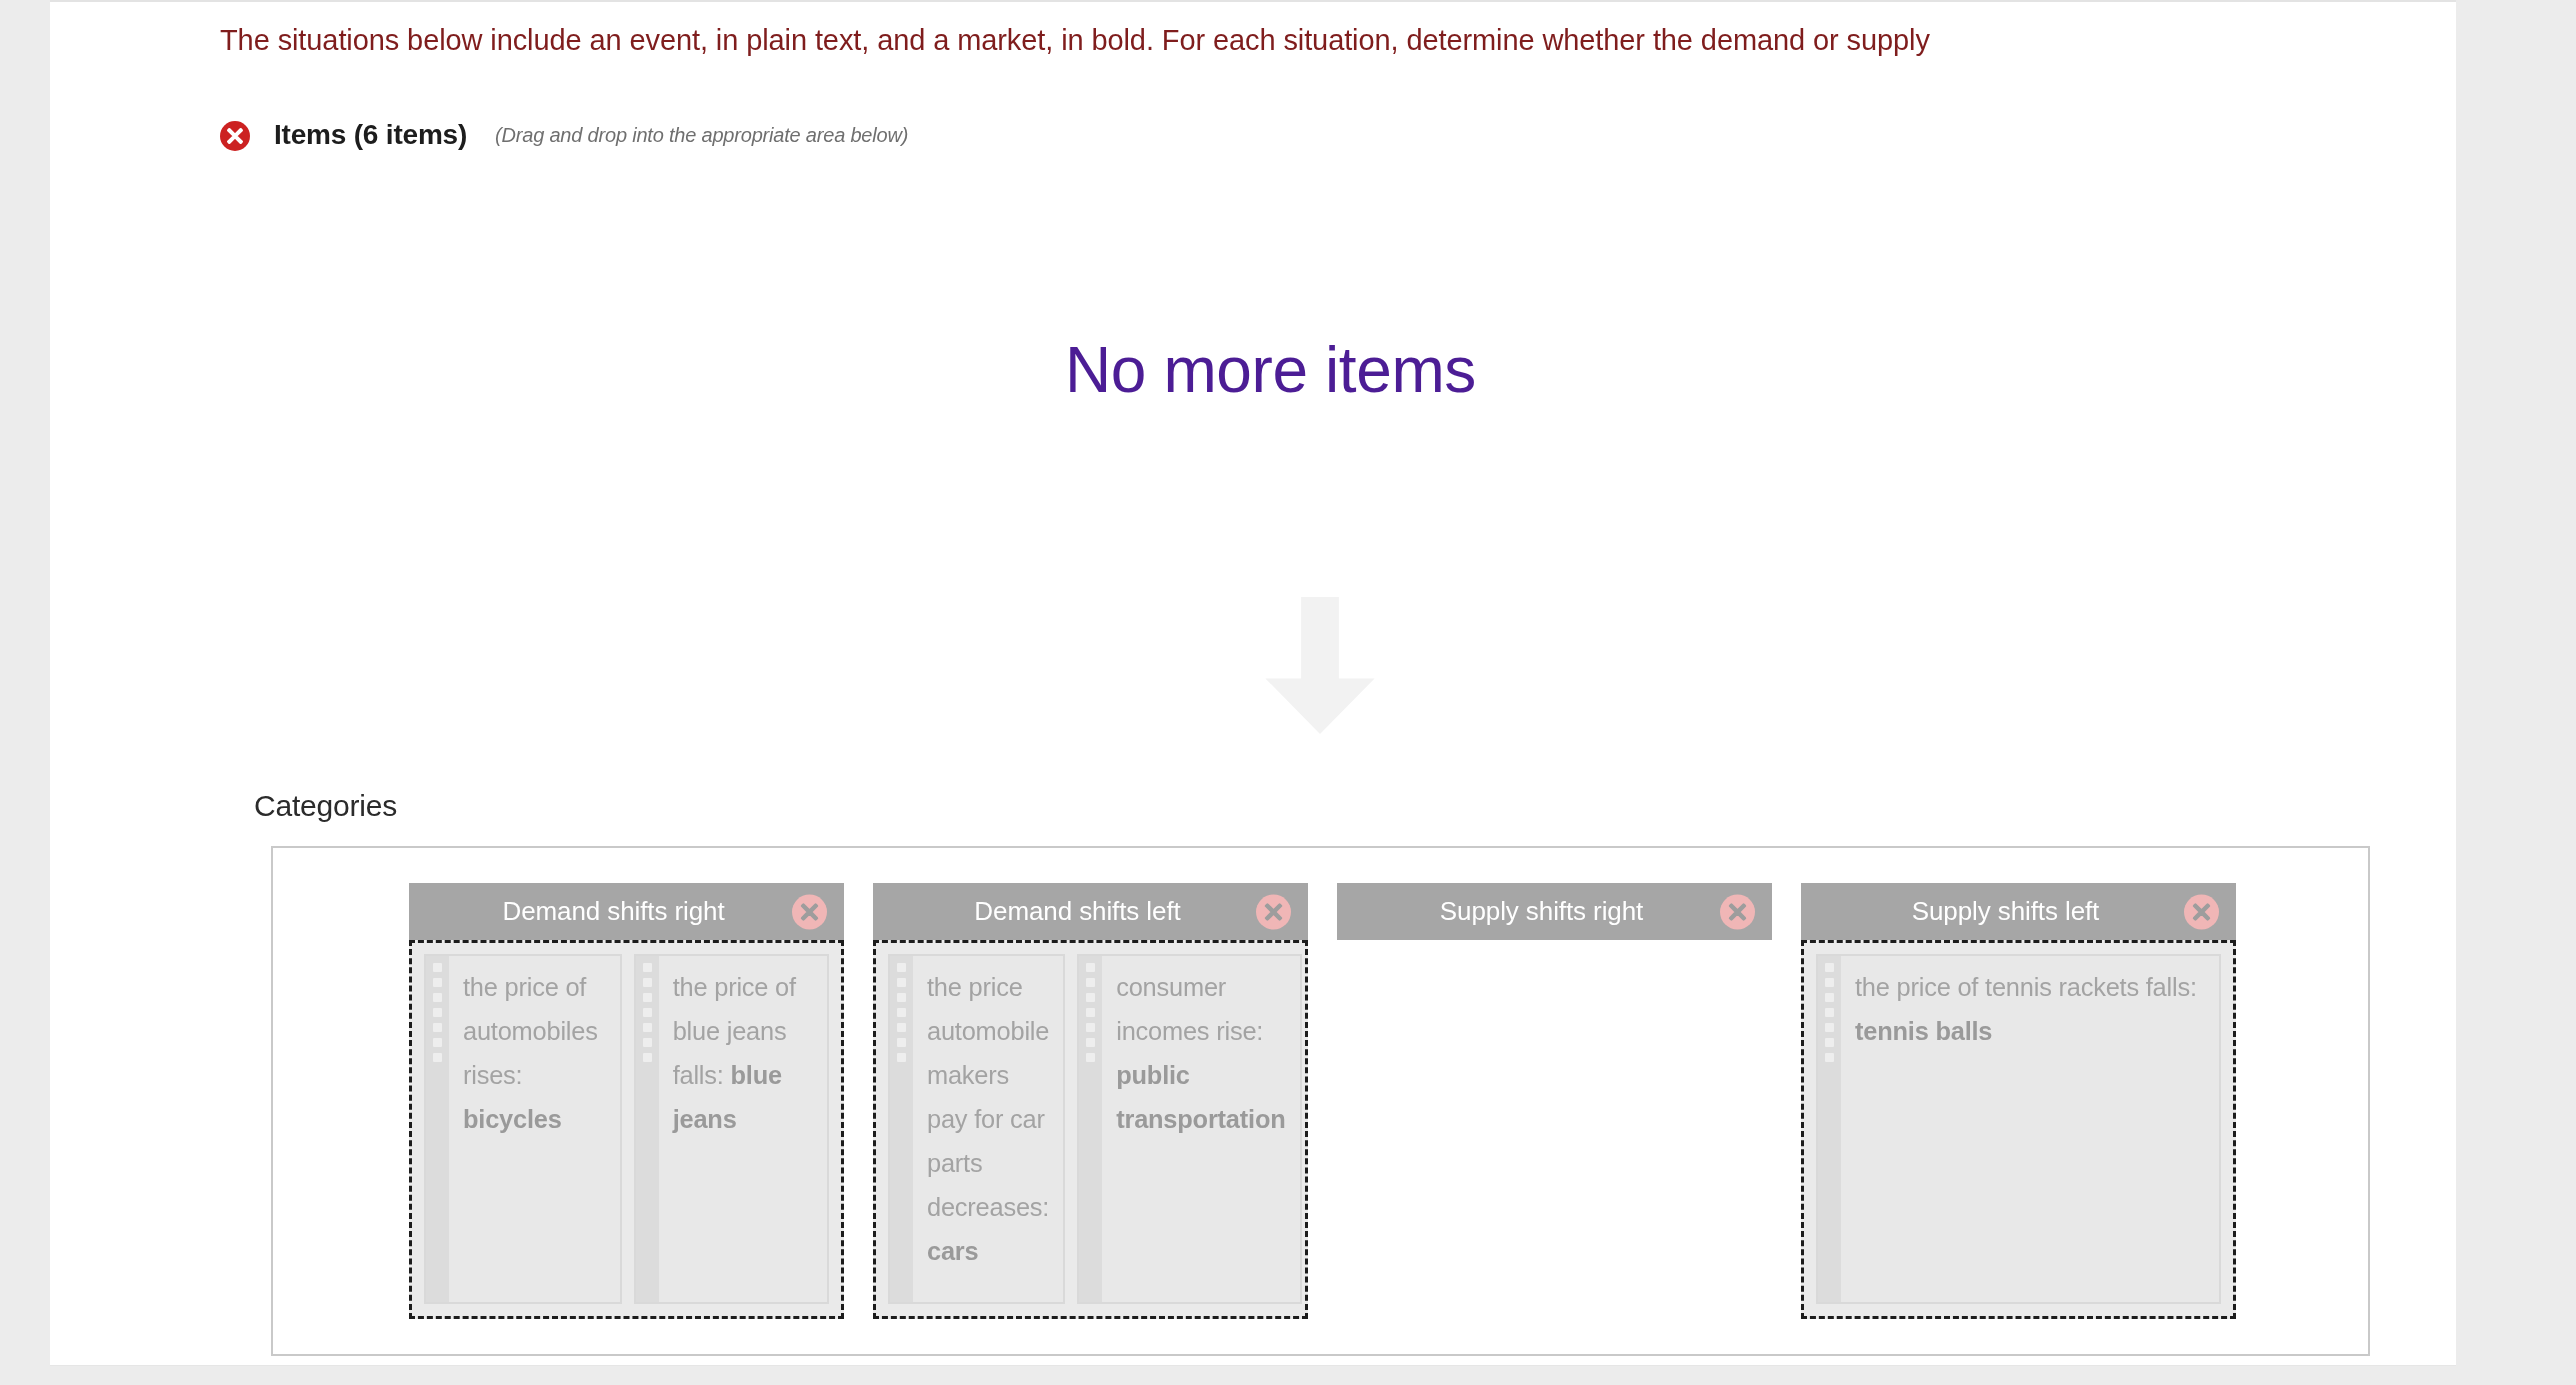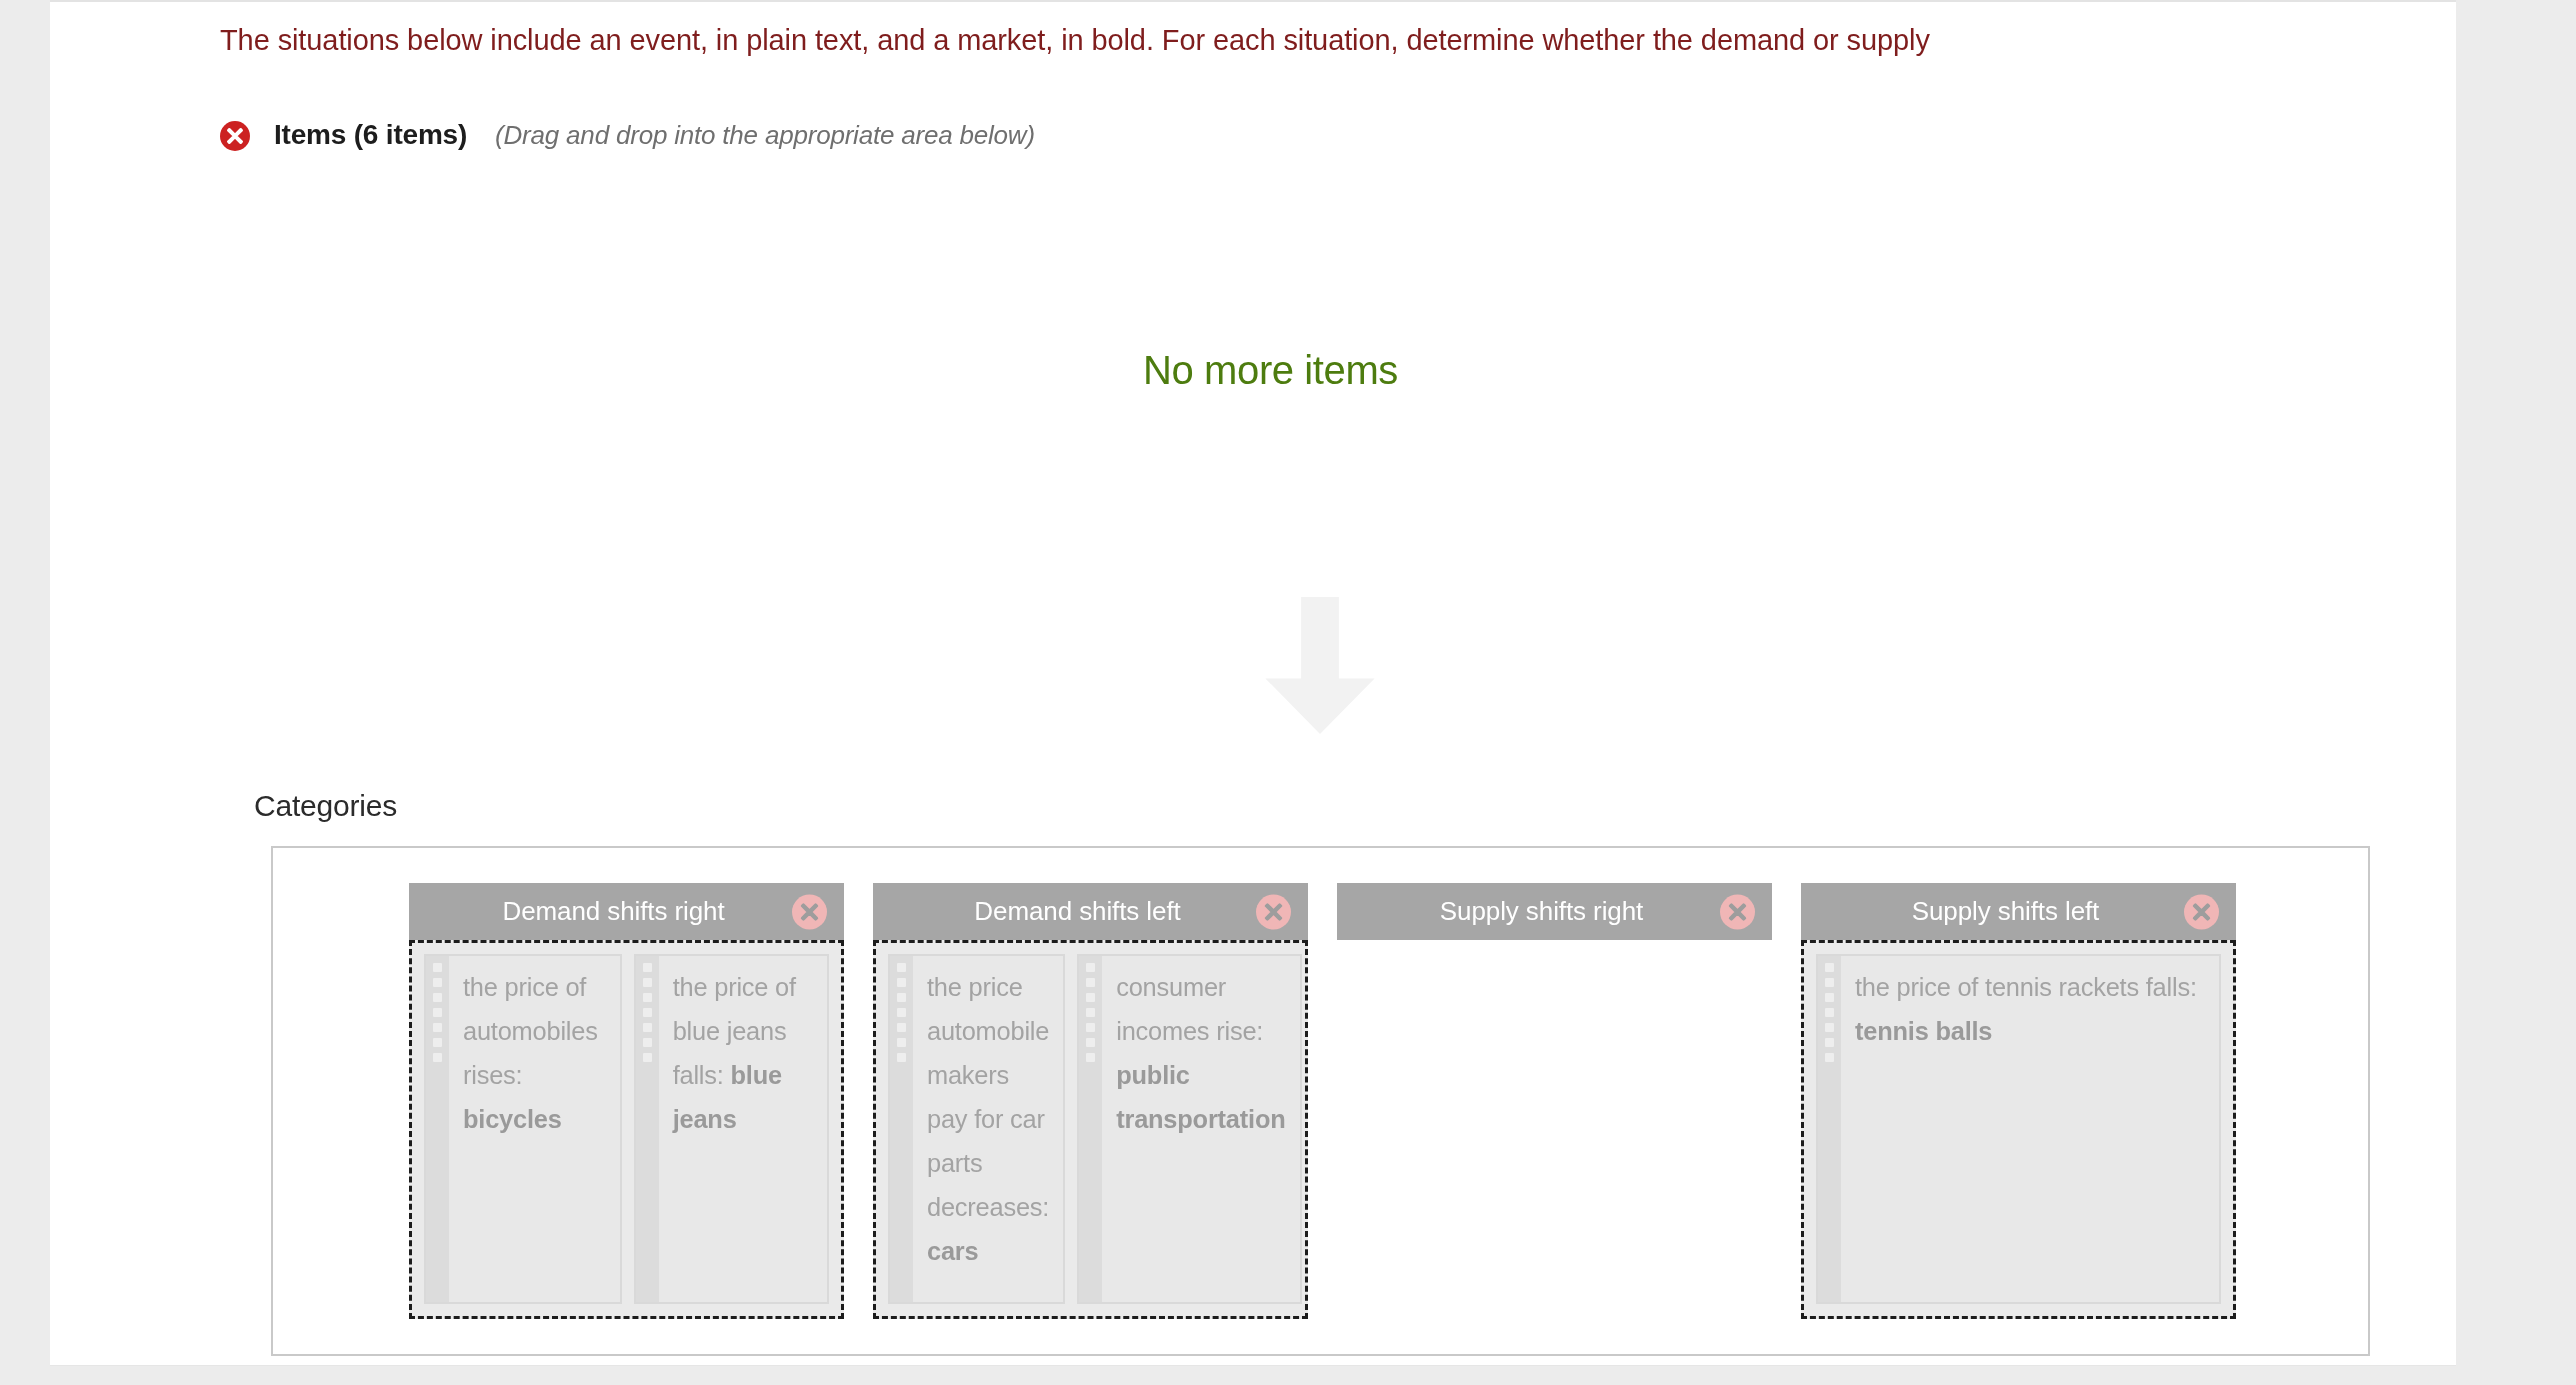--- a/index.html
+++ b/index.html
@@ -73,42 +73,42 @@
   .err-badge svg { display: block; }
 
   #items-title {
     font-size: 28px;
     font-weight: bold;
     color: #1d1d1d;
     letter-spacing: -0.2px;
   }
 
   #items-hint {
-    font-size: 26px;
+    font-size: 20px;
     font-style: italic;
     color: #6f6f6f;
     letter-spacing: -0.2px;
     margin-left: 4px;
   }
 
   
   #item-tray {
     position: absolute;
     left: 170px;
     top: 174px;
     width: 2101px;
     height: 388px;
     display: flex;
     align-items: center;
     justify-content: center;
   }
 
   #no-more-items {
-    font-size: 40px;
-    color: #4d7c0f;
+    font-size: 64px;
+    color: #4c1d95;
     letter-spacing: -0.4px;
     font-weight: 400;
   }
 
   
   #drop-arrow {
     position: absolute;
     left: 1215px;
     top: 595px;
     width: 110px;

